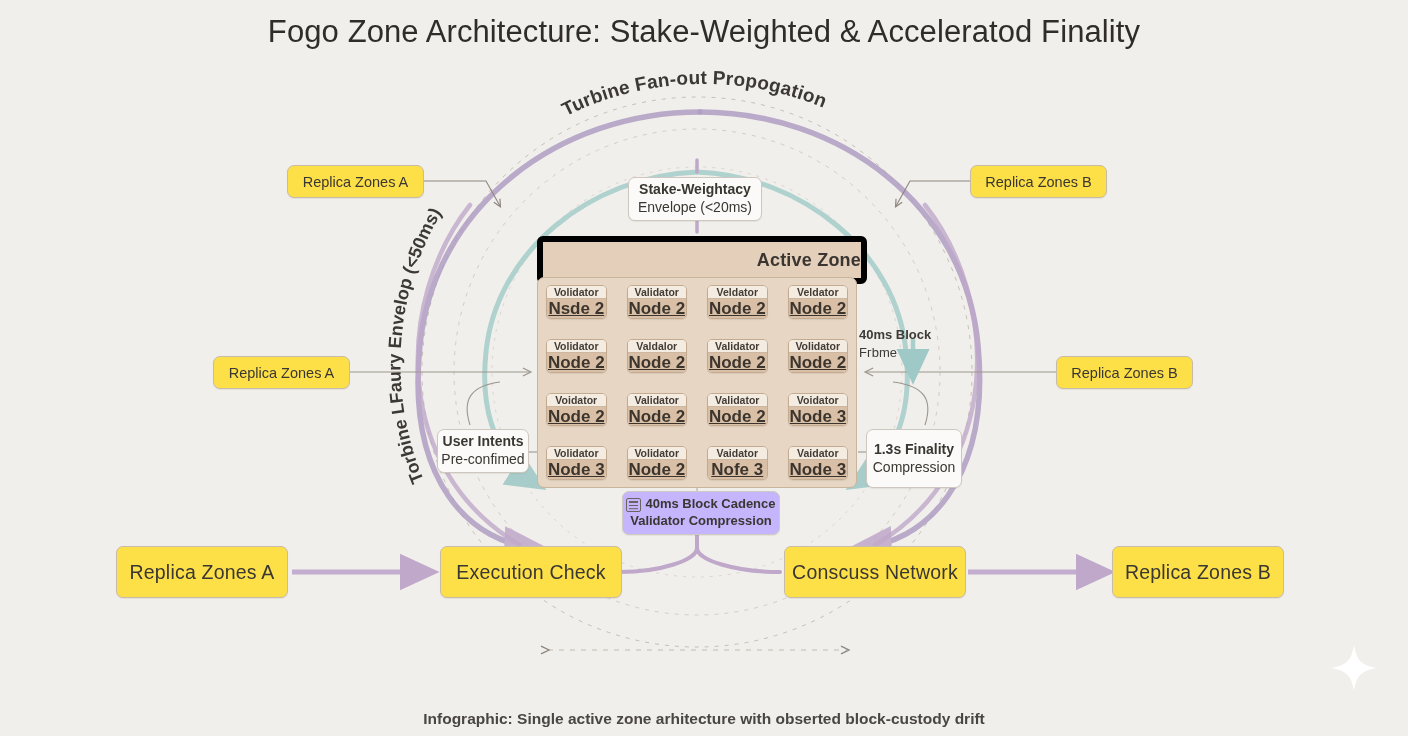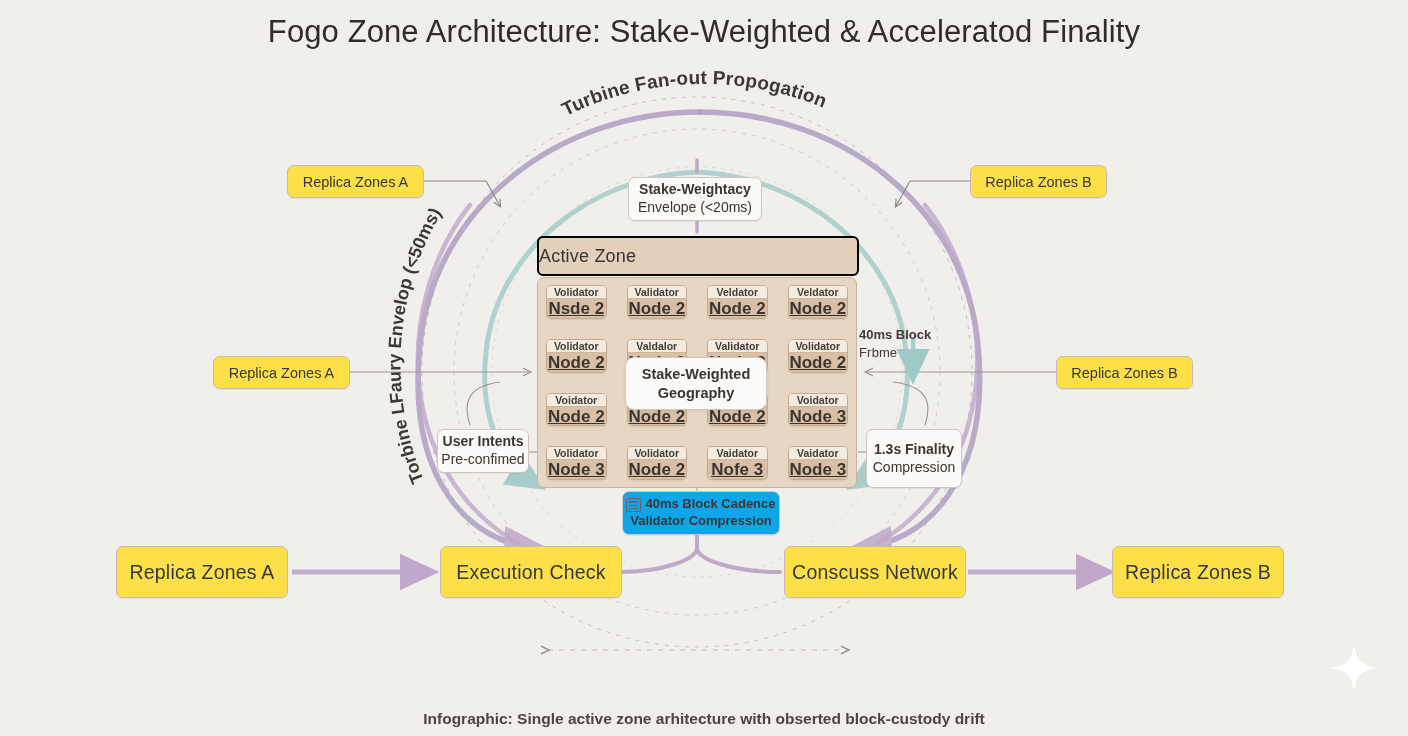--- a/index.html
+++ b/index.html
@@ -40,37 +40,37 @@
     box-sizing:border-box;
     background:#fde047;
     border:1px solid #c9bba9;
     border-radius:7px;
     display:flex;flex-direction:column;
     align-items:center;justify-content:center;
     text-align:center;
     color:#3a3632;
     box-shadow:0 1px 1px rgba(120,105,90,.10);
   }
-  .node.pale{background:#0ea5e9;border-color:#cfcac3;}
+  .node.pale{background:#c4b5fd;border-color:#cfcac3;}
   .node.white{background:#fbfaf8;border-color:#cdc7bf;}
 
   .bigbox{font-size:19.5px;font-weight:500;letter-spacing:.2px;}
   .sidebox{font-size:14.5px;font-weight:500;}
   .minibox{font-size:14px;font-weight:600;line-height:1.28;}
   .minibox .sub{font-weight:500;}
 
   
   #activezone-header{
     position:absolute;
     left:537px;top:236px;width:318px;height:36px;
     background:#e3cfba;
-    border:2px solid #000000;
+    border:6px solid #000000;
     border-radius:6px;
-    display:flex;align-items:center;justify-content:flex-start;
-    font-size:18px;font-weight:400;color:#3a3531;
+    display:flex;align-items:center;justify-content:flex-end;
+    font-size:18px;font-weight:700;color:#3a3531;
     letter-spacing:.2px;
   }
   #validator-panel{
     position:absolute;
     left:537px;top:277px;width:318px;height:209px;
     background:#e7d6c4;
     border:1px solid #c9b49c;
     border-radius:7px;
   }
   #validator-grid{
@@ -300,24 +300,20 @@
           <div class="vtop">Vaidator</div>
           <div class="vbot">Nofe 3</div>
         </div>
         <div class="vcard">
           <div class="vtop">Vaidator</div>
           <div class="vbot">Node 3</div>
         </div>
       </div>
   </div>
 
-  <div id="center-callout">
-    <span>Stake-Weighted</span>
-    <span>Geography</span>
-  </div>
 
   <div class="node white minibox" style="left:437px;top:429px;width:92px;height:44px;">
     <span>User Intents</span>
     <span class="sub">Pre-confimed</span>
   </div>
 
   <div class="node white minibox" style="left:866px;top:429px;width:96px;height:59px;">
     <span>1.3s Finality</span>
     <span class="sub">Compression</span>
   </div>

